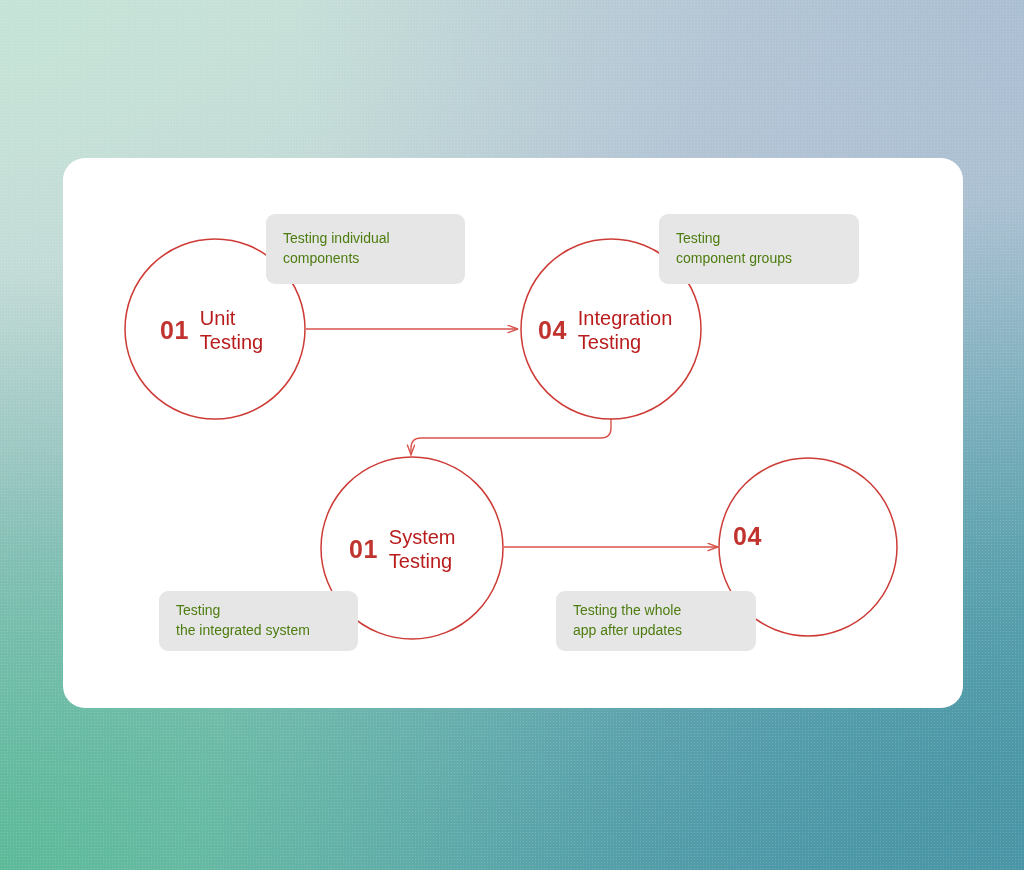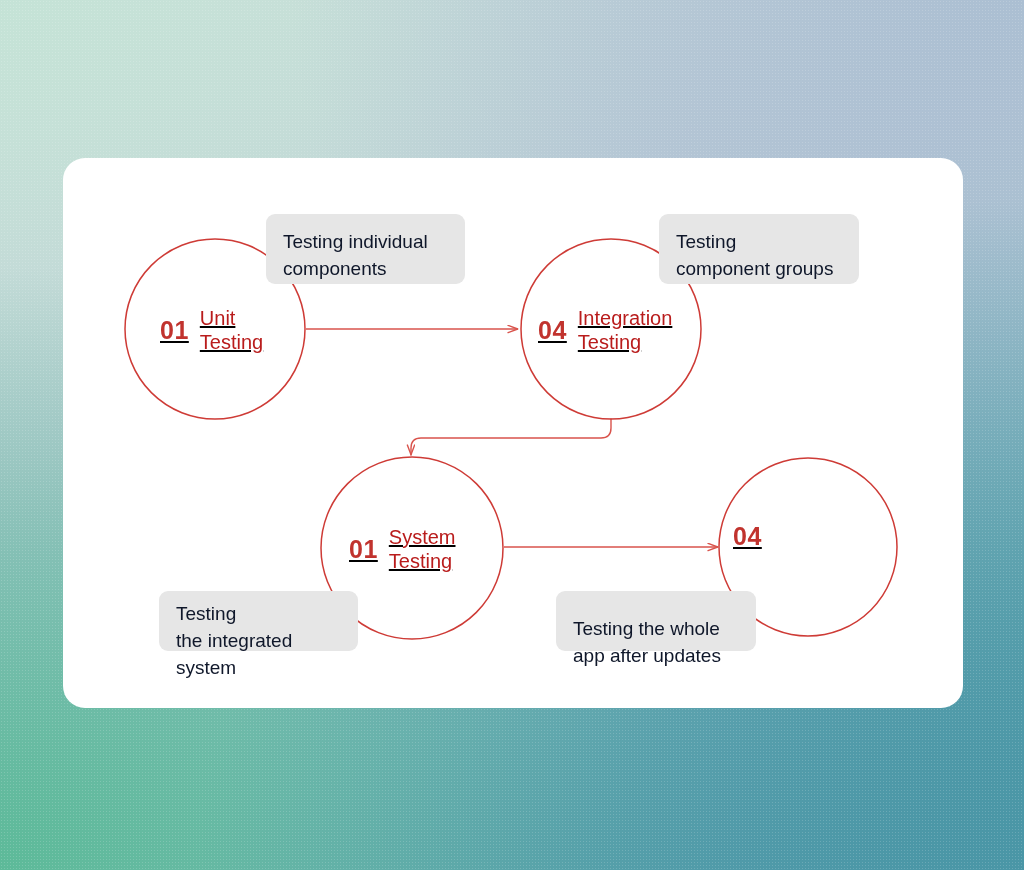--- a/index.html
+++ b/index.html
@@ -21,31 +21,31 @@
     background-size:3px 3px;opacity:.55;
   }
   
   #card{
     position:absolute;left:63px;top:158px;width:900px;height:550px;
     background:#ffffff;border-radius:22px;
   }
   
   #diagram{position:absolute;left:0;top:0;width:1024px;height:870px;}
   
-  .node-text{position:absolute;display:flex;align-items:center;gap:11px;white-space:nowrap;text-decoration:underline;}
+  .node-text{position:absolute;display:flex;align-items:center;gap:11px;white-space:nowrap;}
   .node-num{
     font-size:25px;font-weight:bold;color:#C1332E;letter-spacing:0.5px;line-height:1;
   }
   .node-label{
     font-size:20px;color:#b91c1c;line-height:1.22;
   }
   
   .chip{
     position:absolute;background:#E6E6E6;border-radius:9px;
-    color:#0f172a;font-size:19px;line-height:1.42;
+    color:#4d7c0f;font-size:14px;line-height:1.42;
     padding:15px 17px;box-sizing:border-box;white-space:pre-line;
   }
 </style>
 </head>
 <body>
 
 <div id="bg">
   <div class="layer g-base"></div>
   <div class="layer g-tl"></div>
   <div class="layer g-tr"></div>
@@ -96,14 +96,14 @@
 
 <div class="chip" style="left:266px;top:214px;width:199px;height:70px;">Testing individual
 components</div>
 
 <div class="chip" style="left:659px;top:214px;width:200px;height:70px;">Testing
 component groups</div>
 
 <div class="chip" style="left:159px;top:591px;width:199px;height:60px;padding-top:10px;">Testing
 the integrated system</div>
 
-<div class="chip" style="left:556px;top:591px;width:200px;height:60px;padding-top:25px;">Testing the whole
+<div class="chip" style="left:556px;top:591px;width:200px;height:60px;padding-top:10px;">Testing the whole
 app after updates</div>
 
 </body></html>

